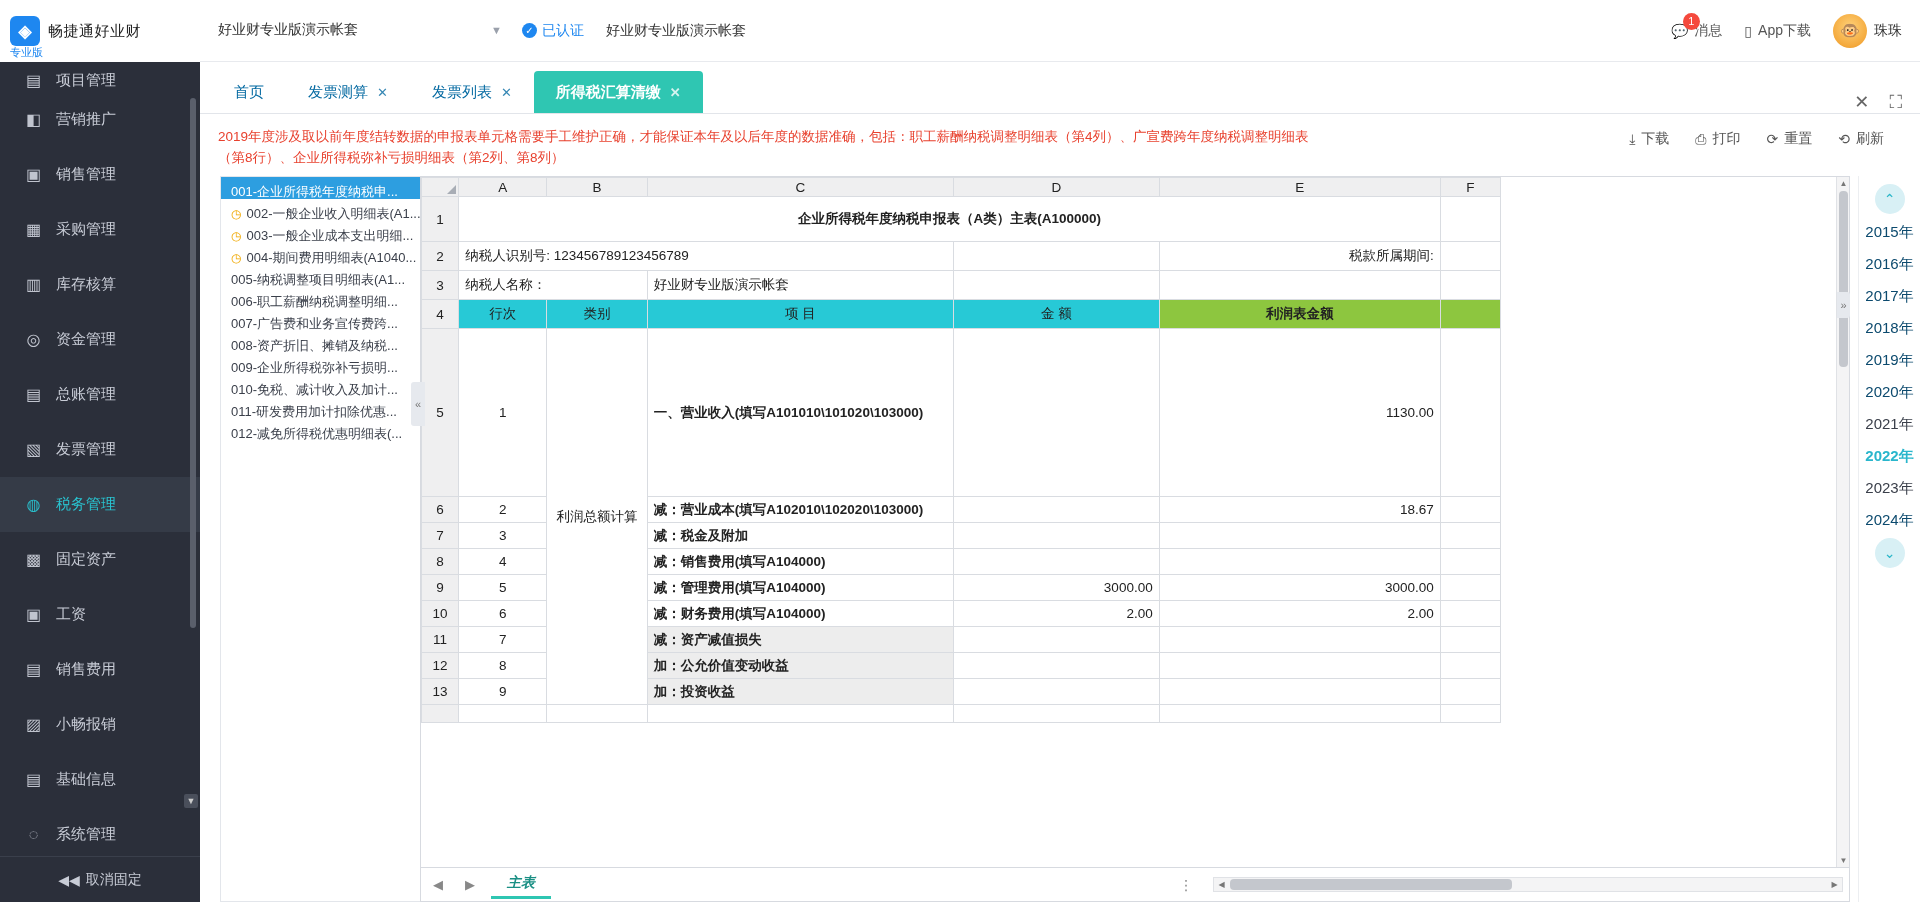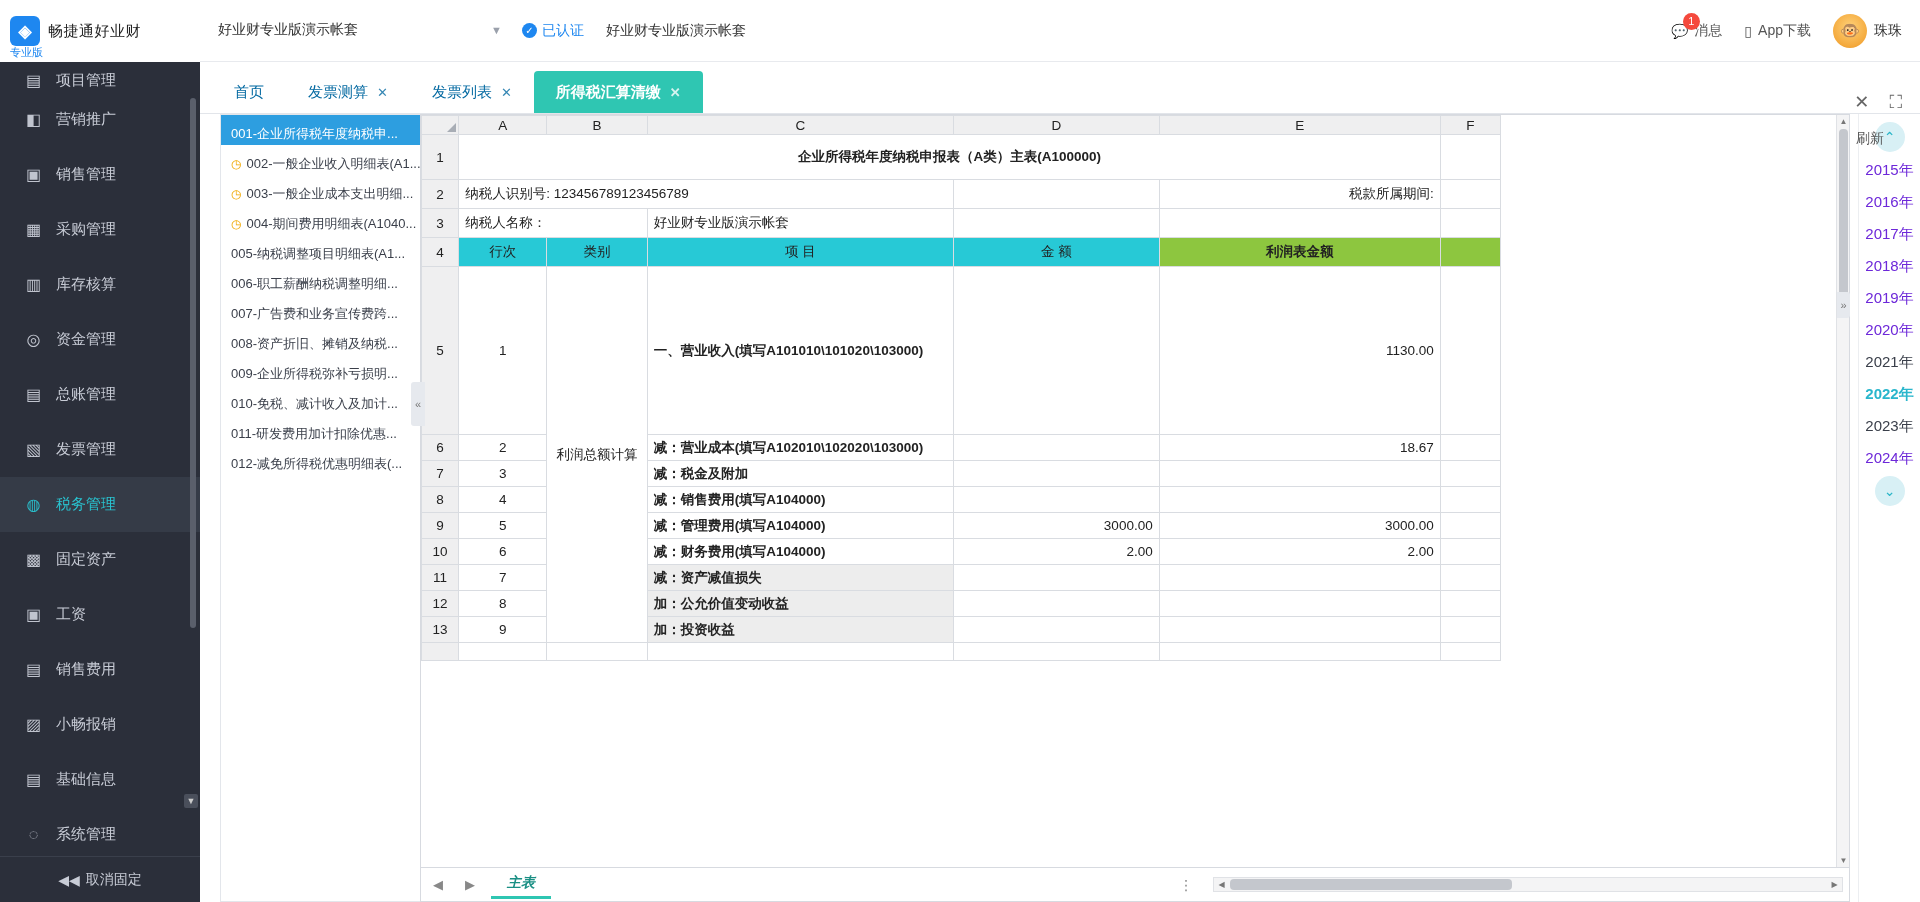--- a/index.html
+++ b/index.html
@@ -118,21 +118,21 @@
   }
 
   .body-area { flex: 1; display: flex; min-height: 0; padding: 0 0 0 0; }
 
   
   .doclist {
     width: 200px; flex: 0 0 200px; margin-left: 20px; border: 1px solid #e3e6eb; border-right: none;
     background: #fff; overflow: hidden; position: relative;
   }
   .doc-item {
-    height: 30px; display: flex; align-items: center; gap: 5px; padding: 8px 6px 0 10px;
+    height: 22px; display: flex; align-items: center; gap: 5px; padding: 8px 6px 0 10px;
     font-size: 13px; color: #3a3f4a; cursor: pointer; white-space: nowrap; overflow: hidden;
   }
   .doc-item.active { background: #2d9ee0; color: #fff; }
   .warn { color: #f0a800; font-size: 12px; }
   .collapse-handle {
     position: absolute; left: 211px; top: 268px; width: 14px; height: 44px;
     background: #e6e9ee; color: #777; font-size: 11px; display: flex;
     align-items: center; justify-content: center; border-radius: 3px 0 0 3px; cursor: pointer; z-index: 5;
   }
 
@@ -193,21 +193,21 @@
     display: flex; flex-direction: column; align-items: center; padding-top: 6px; gap: 0;
   }
   .year-btn {
     width: 30px; height: 30px; border-radius: 50%; background: #d8f0f5; color: #2ab6c8;
     display: flex; align-items: center; justify-content: center; font-size: 14px; cursor: pointer; margin: 2px 0;
   }
   .year {
     height: 32px; display: flex; align-items: center; justify-content: center;
     font-size: 15px; color: #6b7280; width: 100%; cursor: pointer;
   }
-  .year.dim { color: #6d28d9; }
+  .year.dim { color: #0c4a6e; }
   .year.strong { color: #3a3f4a; }
   .year.active { color: #29b6cc; font-weight: bold; }
   .rail-collapse {
     position: absolute; right: 70px; top: 178px; width: 13px; height: 26px; background: #e6e9ee;
     color: #777; font-size: 11px; display: flex; align-items: center; justify-content: center;
     border-radius: 0 3px 3px 0;
   }
 </style>
 </head>
 <body>
@@ -338,20 +338,21 @@
         <span>所得税汇算清缴</span>
         <span class="x">✕</span>
       </div>
       <div class="tab-tools">
         <span class="tab-tool">✕</span>
         <span class="tab-tool">⛶</span>
       </div>
     </div>
 
     <div class="content">
+      <div class="notice">2019年度涉及取以前年度结转数据的申报表单元格需要手工维护正确，才能保证本年及以后年度的数据准确，包括：职工薪酬纳税调整明细表（第4列）、广宣费跨年度纳税调整明细表（第8行）、企业所得税弥补亏损明细表（第2列、第8列）</div>
 
       <div class="action-row">
         <div class="action">
           <span>⤓</span>
           <span>下载</span>
         </div>
         <div class="action">
           <span>⎙</span>
           <span>打印</span>
         </div>

